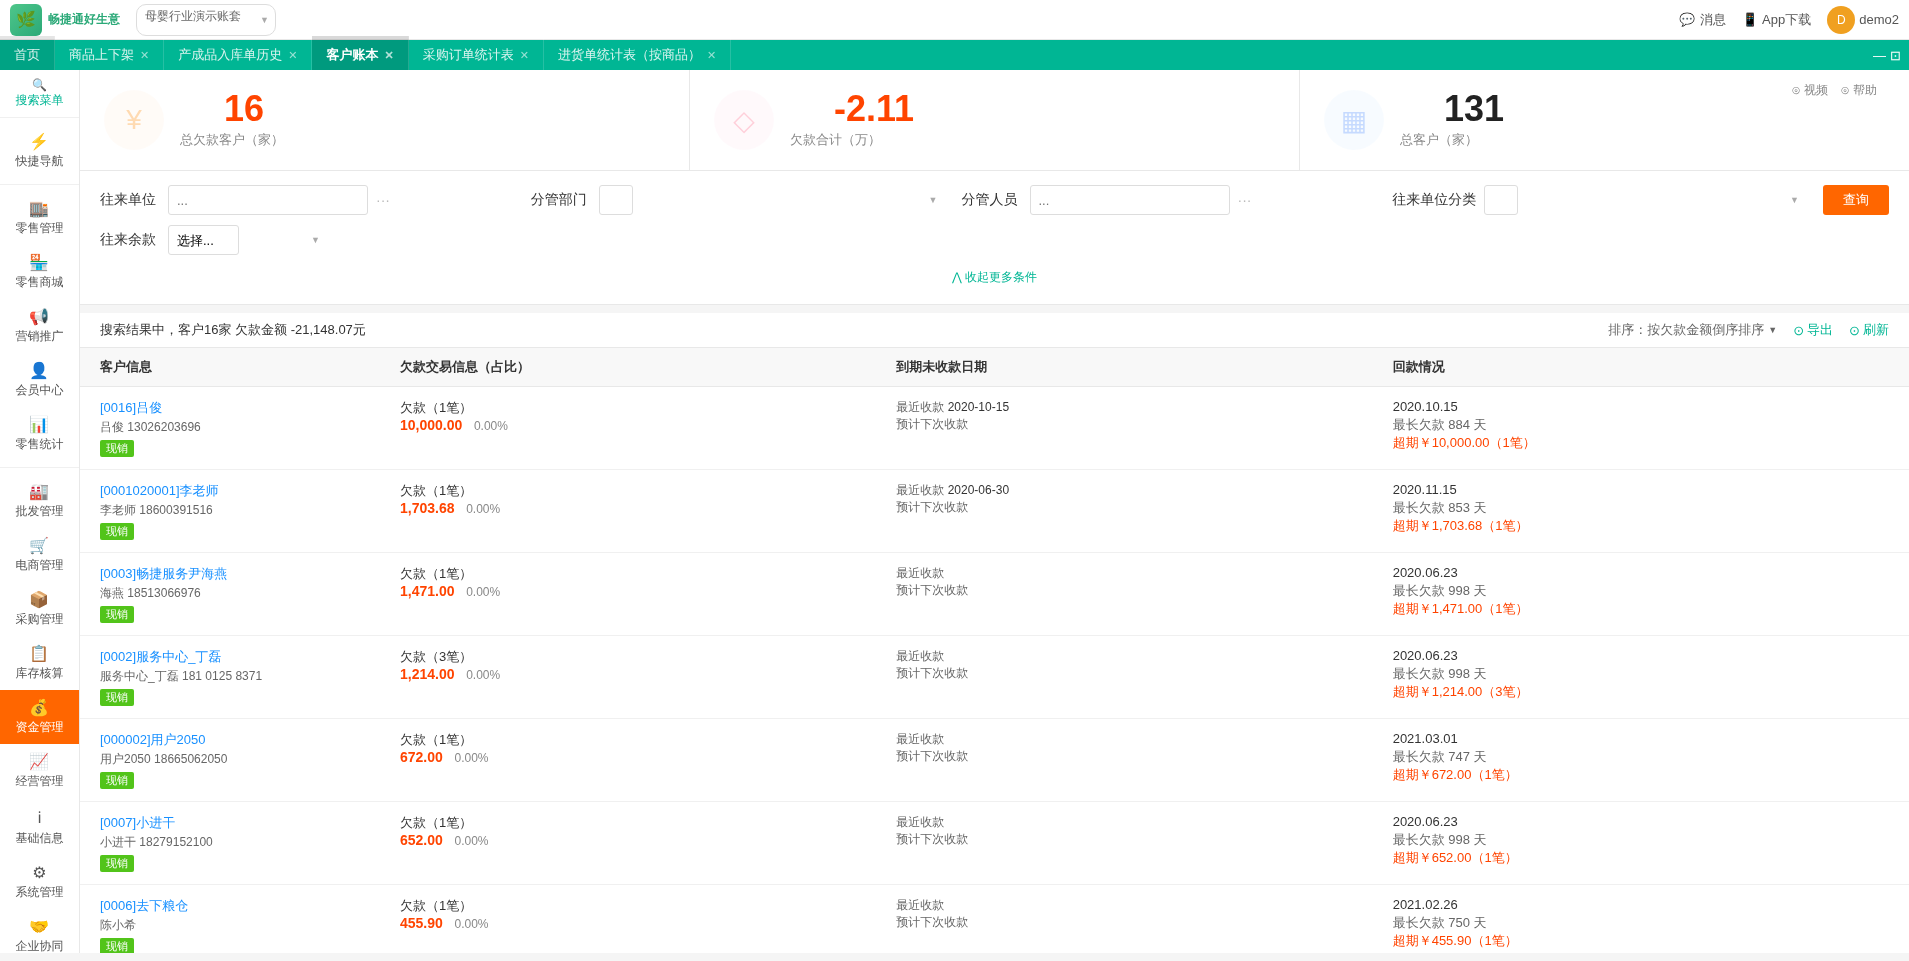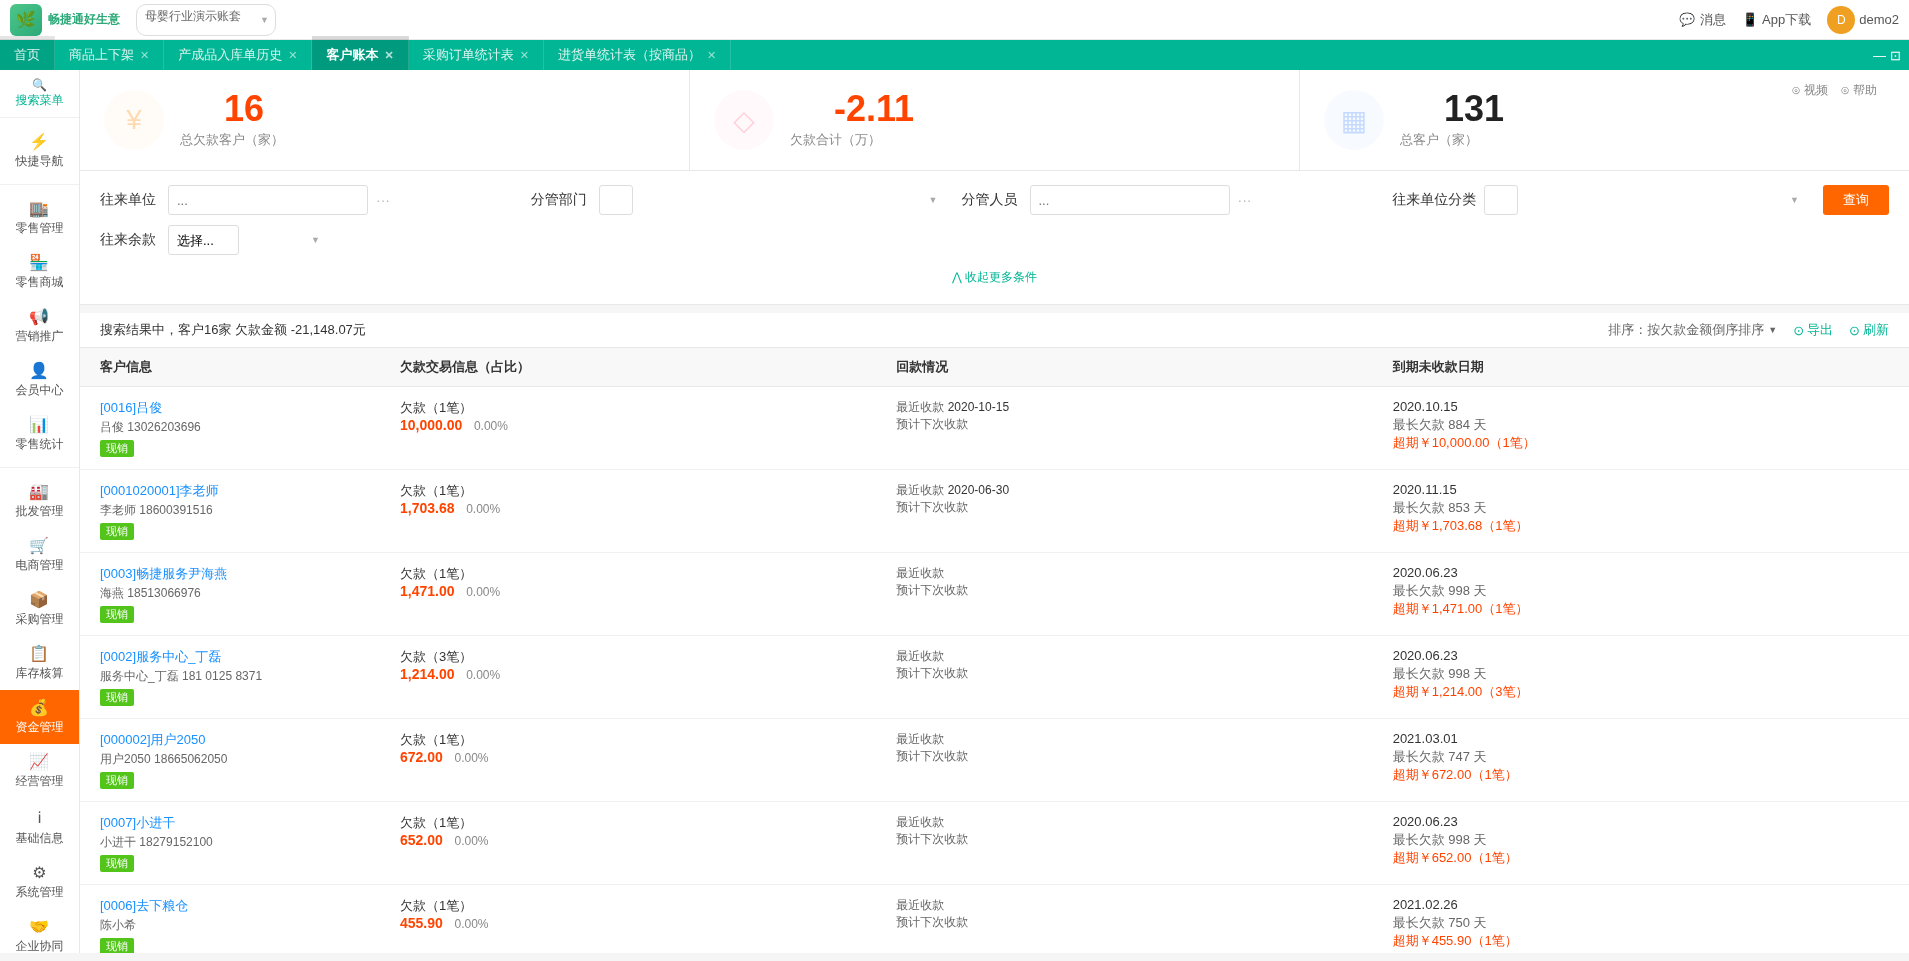--- a/index.html
+++ b/index.html
@@ -629,22 +629,22 @@
           <span>⊙</span>
           <span>刷新</span>
         </div>
       </div>
     </div>
 
     <div class="table-container">
       <div class="table-header">
         <div>客户信息</div>
         <div>欠款交易信息（占比）</div>
+        <div>到期未收款日期</div>
         <div>回款情况</div>
-        <div>到期未收款日期</div>
       </div>
 
       <div class="table-row">
         <div>
           <div class="customer-name">[0016]吕俊</div>
           <div class="customer-contact">吕俊  13026203696</div>
           <div class="customer-tag">现销</div>
         </div>
         <div>
           <div class="debt-count">欠款（1笔）</div>

